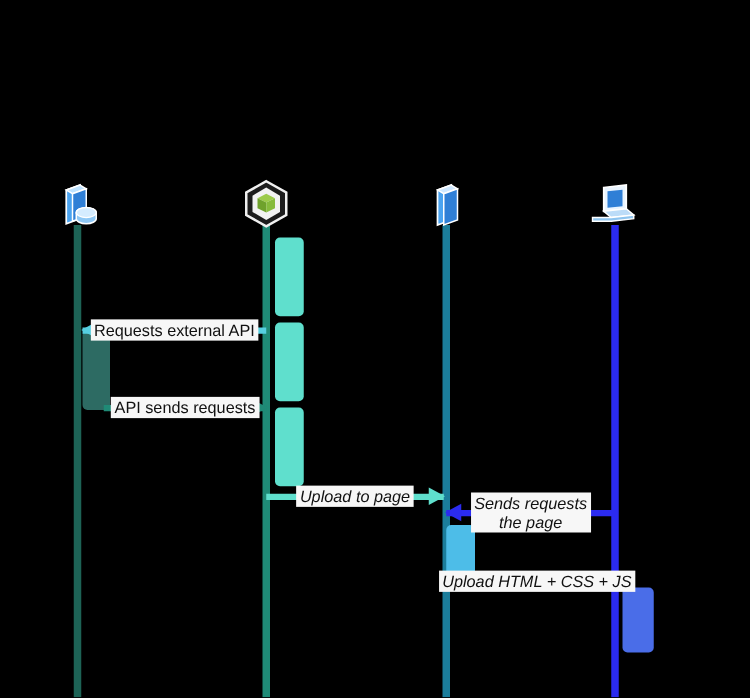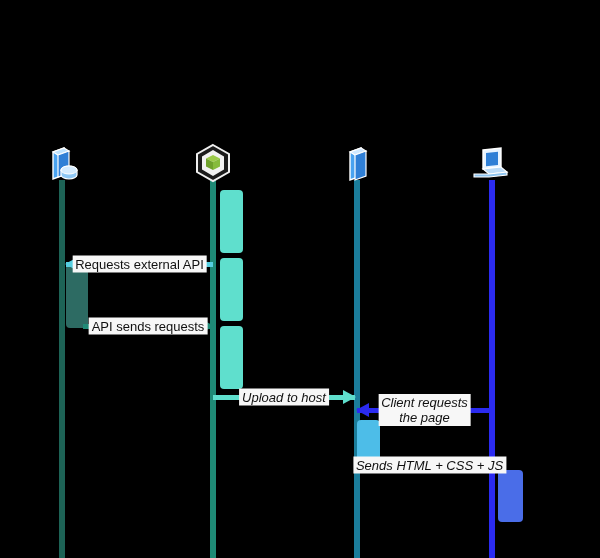--- a/index.html
+++ b/index.html
@@ -155,28 +155,28 @@
         <div class="msg-label">Requests external API</div>
       </div>
       <div class="msg" style="left: 83px; width: 130px; top: 326px; color: rgb(31, 138, 118);">
         <div class="msg-line" style="background: rgb(31, 138, 118);"></div>
         <div class="arrow-head right"></div>
         <div class="msg-label">API sends requests</div>
       </div>
       <div class="msg" style="left: 213px; width: 142px; top: 397px; color: rgb(95, 223, 205);">
         <div class="msg-line" style="background: rgb(95, 223, 205);"></div>
         <div class="arrow-head right"></div>
-        <div class="msg-label italic">Upload to host</div>
+        <div class="msg-label italic">Upload to page</div>
       </div>
       <div class="msg" style="left: 357px; width: 135px; top: 410px; color: rgb(43, 43, 240);">
         <div class="msg-line" style="background: rgb(43, 43, 240);"></div>
         <div class="arrow-head left"></div>
-        <div class="msg-label italic">Client requests
+        <div class="msg-label italic">Sends requests
 the page</div>
       </div>
       <div class="msg" style="left: 362px; width: 135px; top: 465px; color: rgb(86, 207, 225);">
         <div class="msg-line" style="background: rgb(86, 207, 225);"></div>
         <div class="arrow-head right"></div>
-        <div class="msg-label italic">Sends HTML + CSS + JS</div>
+        <div class="msg-label italic">Upload HTML + CSS + JS</div>
       </div>
     </div>
 
 </div>
 
 </body></html>

